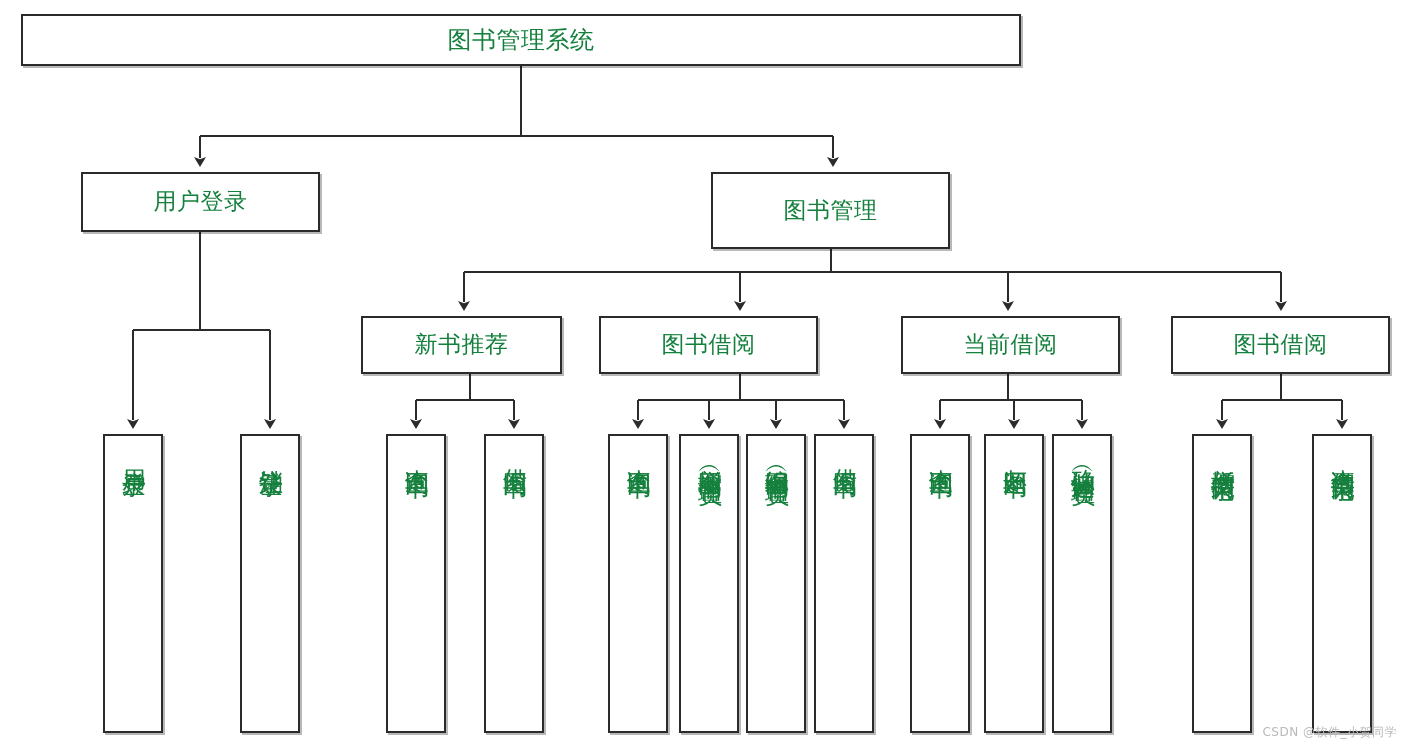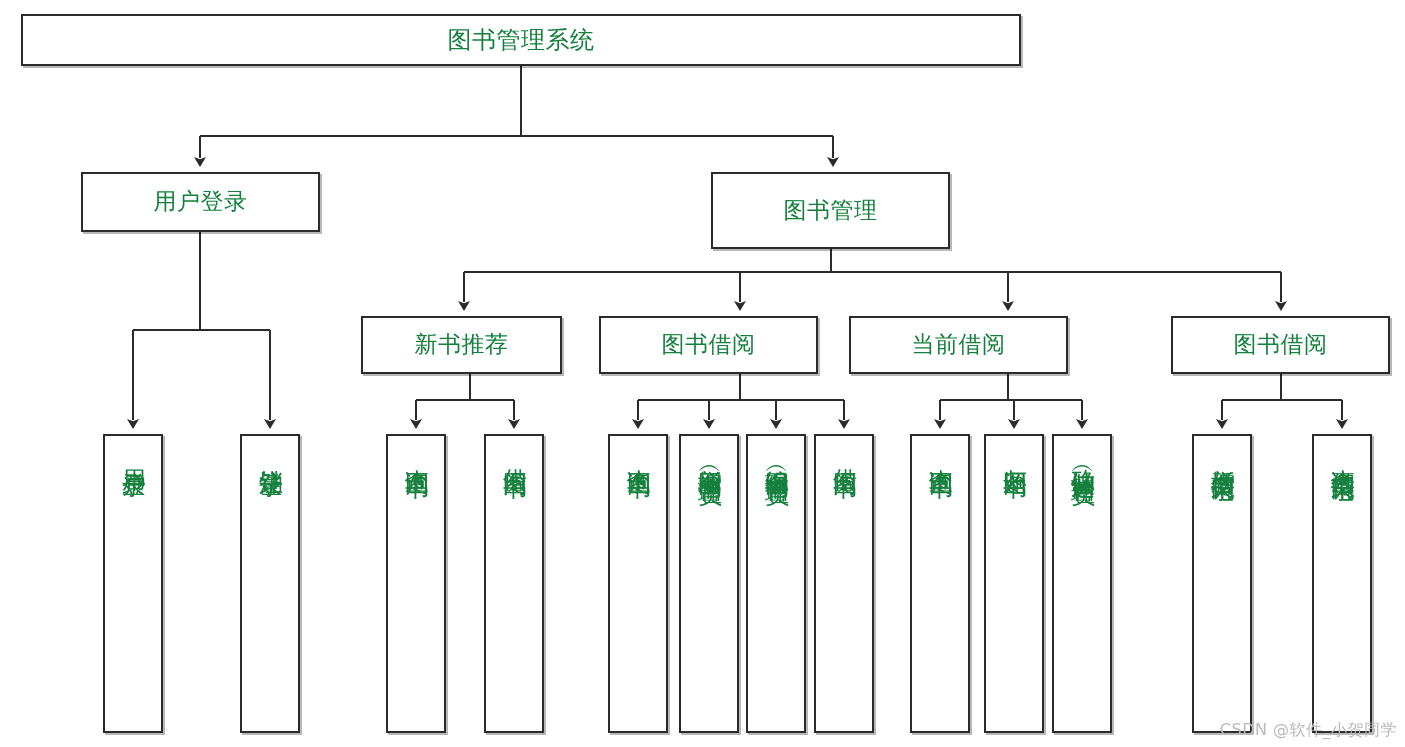--- a/index.html
+++ b/index.html
@@ -56,21 +56,21 @@
     font-size: 24px;
     line-height: 1.08;
     letter-spacing: 2px;
     white-space: nowrap;
   }
   .node.title .lbl { font-size: 24px; }
   #watermark {
     position: absolute;
     right: 8px;
     bottom: 6px;
-    font-size: 16px;
+    font-size: 12px;
     color: #b9b9b9;
     letter-spacing: 0.5px;
     white-space: nowrap;
   }
 </style>
 </head>
 <body>
 
 <div id="canvas">
 
@@ -134,21 +134,21 @@
   <div class="node horiz" style="left:711px; top:172px; width:239px; height:77px;">
     <span class="lbl">图书管理</span>
   </div>
 
   <div class="node horiz" style="left:361px; top:316px; width:201px; height:58px;">
     <span class="lbl">新书推荐</span>
   </div>
   <div class="node horiz" style="left:599px; top:316px; width:219px; height:58px;">
     <span class="lbl">图书借阅</span>
   </div>
-  <div class="node horiz" style="left:849px; top:316px; width:219px; height:58px;">
+  <div class="node horiz" style="left:901px; top:316px; width:219px; height:58px;">
     <span class="lbl">当前借阅</span>
   </div>
   <div class="node horiz" style="left:1171px; top:316px; width:219px; height:58px;">
     <span class="lbl">图书借阅</span>
   </div>
 
   <div class="node vert" style="left:103px; top:434px; width:60px; height:299px;">
     <span class="lbl">用户登录</span>
   </div>
   <div class="node vert" style="left:240px; top:434px; width:60px; height:299px;">

